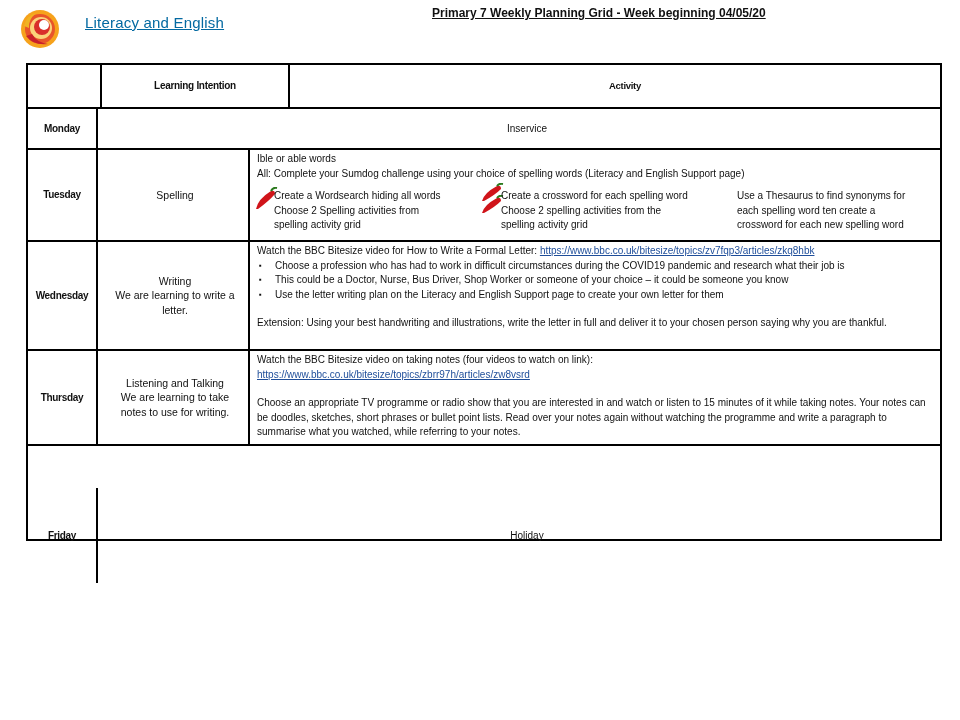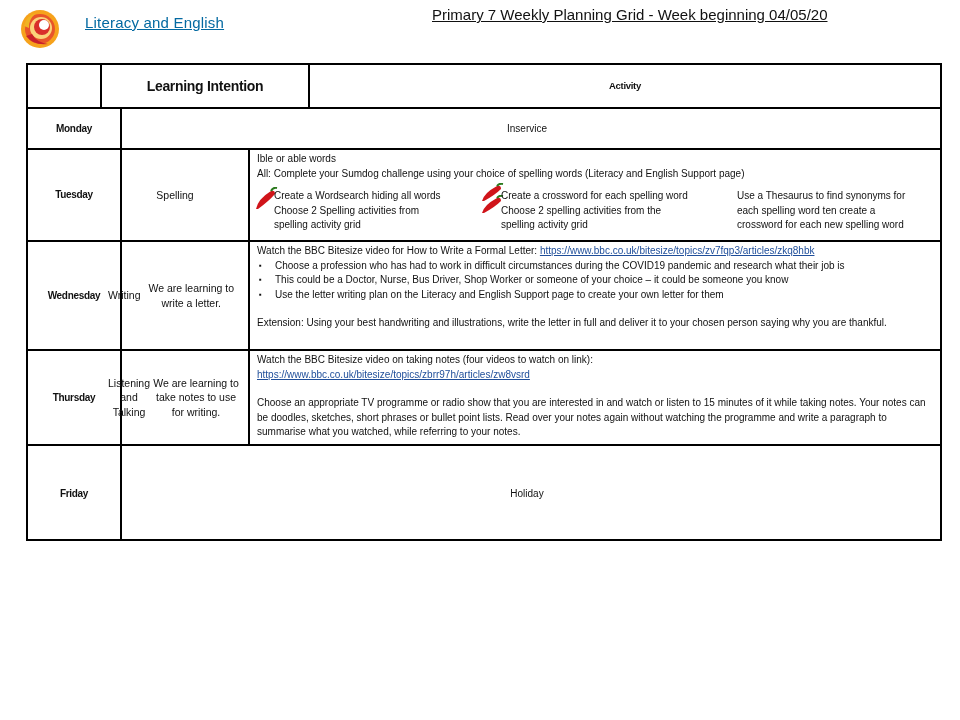--- a/index.html
+++ b/index.html
@@ -1,35 +1,35 @@
 <!DOCTYPE html>
 <html><head>
   <meta charset="utf-8">
   <style>
     html, body { margin:0; padding:0; background:#ffffff; }
     body { width:960px; height:720px; position:relative; overflow:hidden;
            font-family:"Liberation Sans", sans-serif; color:#111; }
     .logo { position:absolute; left:18px; top:6px; width:44px; height:44px; }
     .subject-title { position:absolute; left:85px; top:14px; font-size:15px;
            text-decoration:underline; color:#0369a1; letter-spacing:0.2px; }
-    .page-title { position:absolute; left:432px; top:6px; font-size:15px;
-           font-weight:normal; text-decoration:underline; color:#111; }
+    .page-title { position:absolute; left:432px; top:6px; font-size:12px;
+           font-weight:bold; text-decoration:underline; color:#111; }
     .grid { position:absolute; left:26px; top:63px; width:916px; height:478px;
            border:2px solid #000; box-sizing:border-box; }
     .row { position:absolute; left:0; right:0; border-bottom:2px solid #000; box-sizing:border-box; }
-    .row.last { border-bottom:none; }
+    .row.last { border-bottom:none;margin-top:42px; }
     .cell { position:absolute; top:0; bottom:0; box-sizing:border-box; font-size:10px; line-height:14px; }
-    .day { left:0; width:94px; border-right:2px solid #000; display:flex;
+    .day { left:0; width:70px; border-right:2px solid #000; display:flex;
            align-items:center; justify-content:center; font-weight:bold; font-size:10px; letter-spacing:-0.3px; }
-    .li { left:74px; width:148px; border-right:2px solid #000; display:flex; flex-direction:row;
+    .li { left:74px; width:148px; border-right:2px solid #000; display:flex; flex-direction:column;
            align-items:center; justify-content:center; text-align:center; padding:0 6px; font-size:10.5px; line-height:14.5px; }
     .act { left:222px; right:0; padding:2px 8px 0 7px; font-size:10px; line-height:14.5px; }
     .span-all { left:74px; right:0; display:flex; align-items:center; justify-content:center; font-size:10px;padding-left:12px; }
-    .hdr-li { left:74px; width:208px; border-right:2px solid #000; display:flex; align-items:center;
-              justify-content:center; font-weight:bold; font-size:14px; letter-spacing:-0.3px; }
+    .hdr-li { left:74px; width:188px; border-right:2px solid #000; display:flex; align-items:center;
+              justify-content:center; font-weight:bold; font-size:10px; letter-spacing:-0.3px; }
     .hdr-act { left:282px; right:0; display:flex; align-items:center; justify-content:center;
                font-weight:bold; font-size:9.5px; letter-spacing:-0.3px; }
     .hdr-day { left:0; width:74px; border-right:2px solid #000; }
     a.link { color:#1f4e9a; text-decoration:underline; }
     ul.bullets { margin:0; padding:0; list-style:none; }
     ul.bullets li { position:relative; padding-left:18px; }
     ul.bullets li::before { content:"\25AA"; position:absolute; left:2px; top:0; font-size:8px; }
     .tiers { position:relative; height:50px; margin-top:8px; }
     .tier { position:absolute; top:0; font-size:10px; line-height:14.5px; }
     .chili { position:absolute; }

